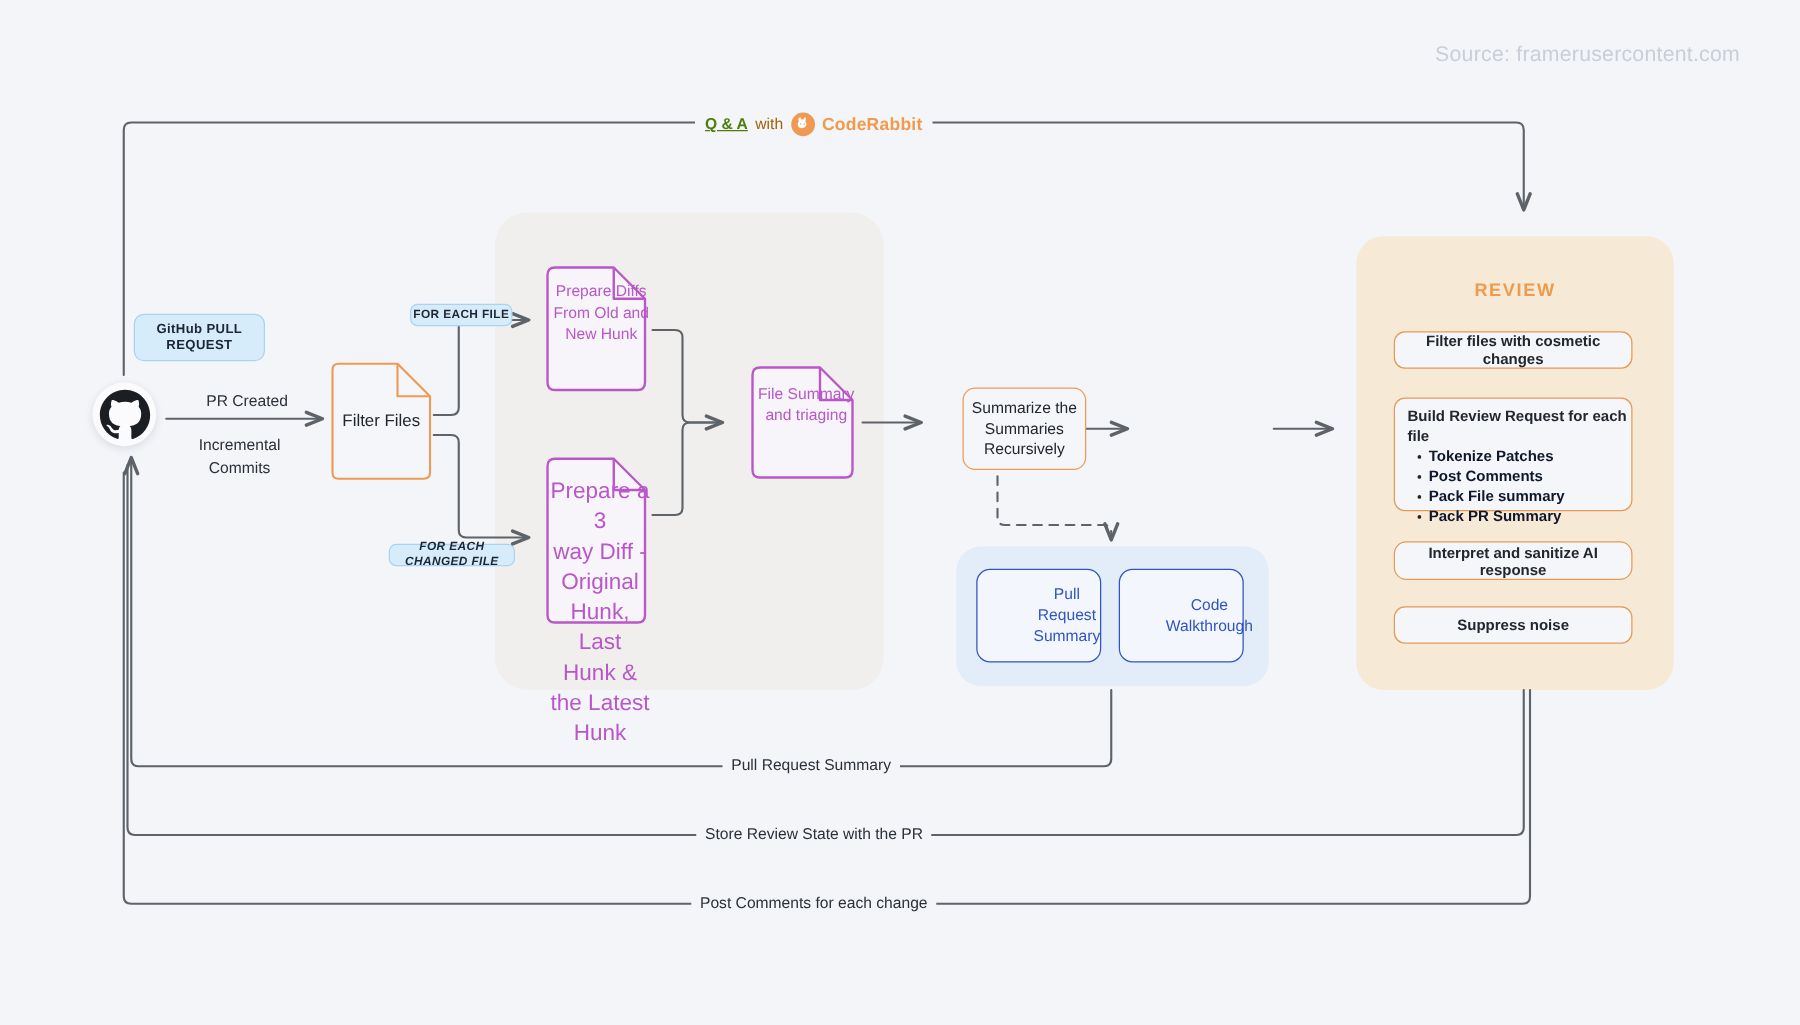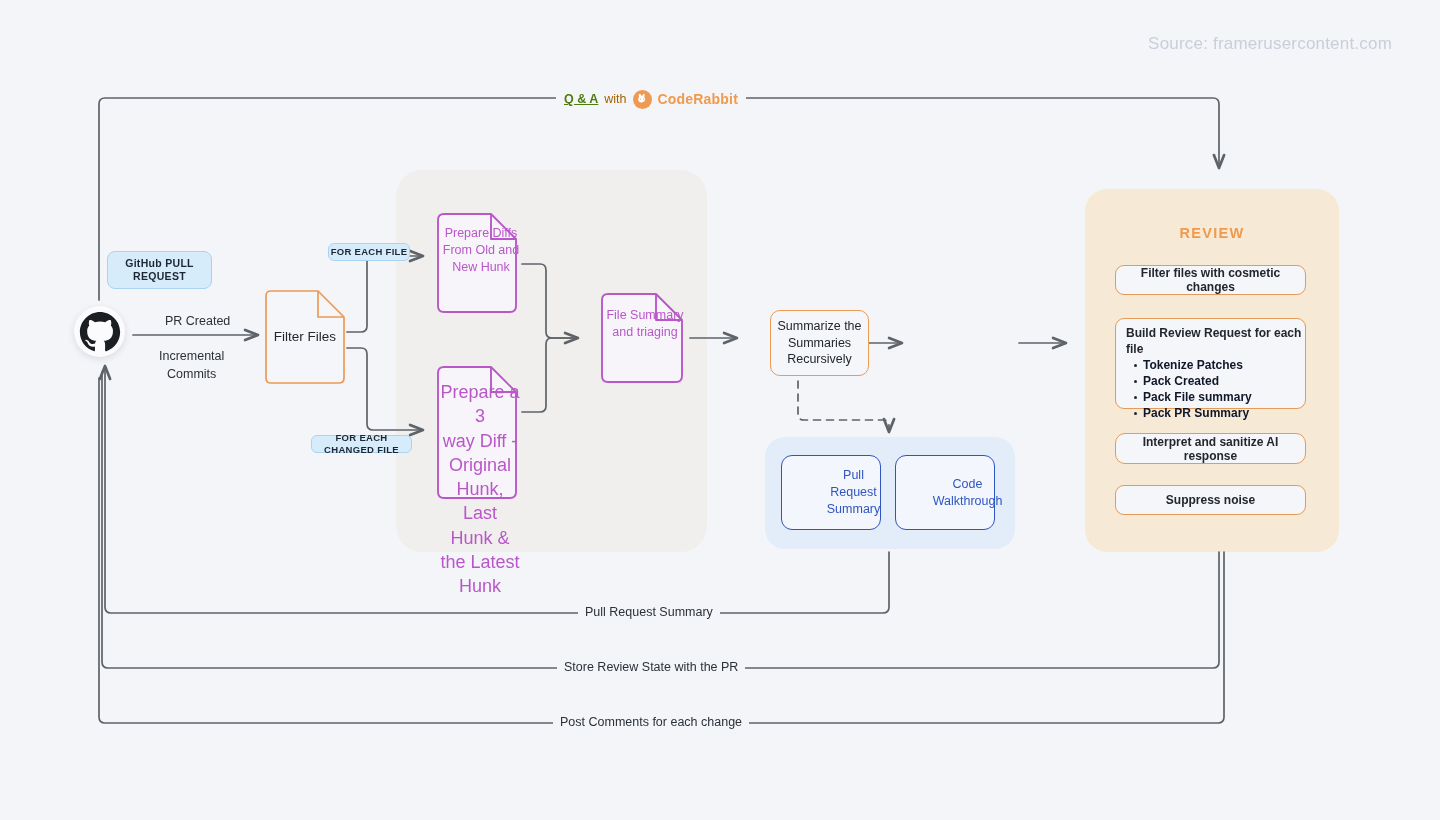--- a/index.html
+++ b/index.html
@@ -31,21 +31,21 @@
   
   .badge{
     position:absolute;box-sizing:border-box;
     background:#d7ecfb;border:1px solid #a9d3f2;border-radius:6px;
     font-size:9.5px;font-weight:bold;color:#1d2733;letter-spacing:.3px;
     display:flex;align-items:center;justify-content:center;text-align:center;
     line-height:1.25;
   }
   #badge-pr{left:107px;top:251px;width:105px;height:38px;border-radius:8px;font-size:10.5px;padding:0 6px;}
   #badge-each-file{left:328px;top:243px;width:82px;height:18px;}
-  #badge-each-changed{left:311px;top:435px;width:101px;height:18px;}
+  #badge-each-changed{left:311px;top:435px;width:101px;height:18px;font-style:italic;}
 
   
   #github{
     position:absolute;left:74px;top:306px;width:51px;height:51px;border-radius:50%;
     background:#fbfbfd;box-shadow:0 2px 7px rgba(40,50,70,.13);
     display:flex;align-items:center;justify-content:center;
   }
 
   
   .doc{
@@ -259,21 +259,21 @@
 Walkthrough</div>
 
   <div id="review-title">REVIEW</div>
 
   <div class="rbox center" id="rbox-filter">Filter files with cosmetic changes</div>
 
   <div class="rbox" id="rbox-build">
     <div class="build-title">Build Review Request for each file</div>
     <ul>
       <li>Tokenize  Patches</li>
-      <li>Pack Created</li>
+      <li>Post Comments</li>
       <li>Pack File summary</li>
       <li>Pack PR Summary</li>
     </ul>
   </div>
 
   <div class="rbox center" id="rbox-interpret">Interpret and sanitize AI response</div>
   <div class="rbox center" id="rbox-suppress">Suppress noise</div>
 
   <div class="elabel" id="lbl-prsummary">Pull Request Summary</div>
   <div class="elabel" id="lbl-storestate">Store Review State with the PR</div>

